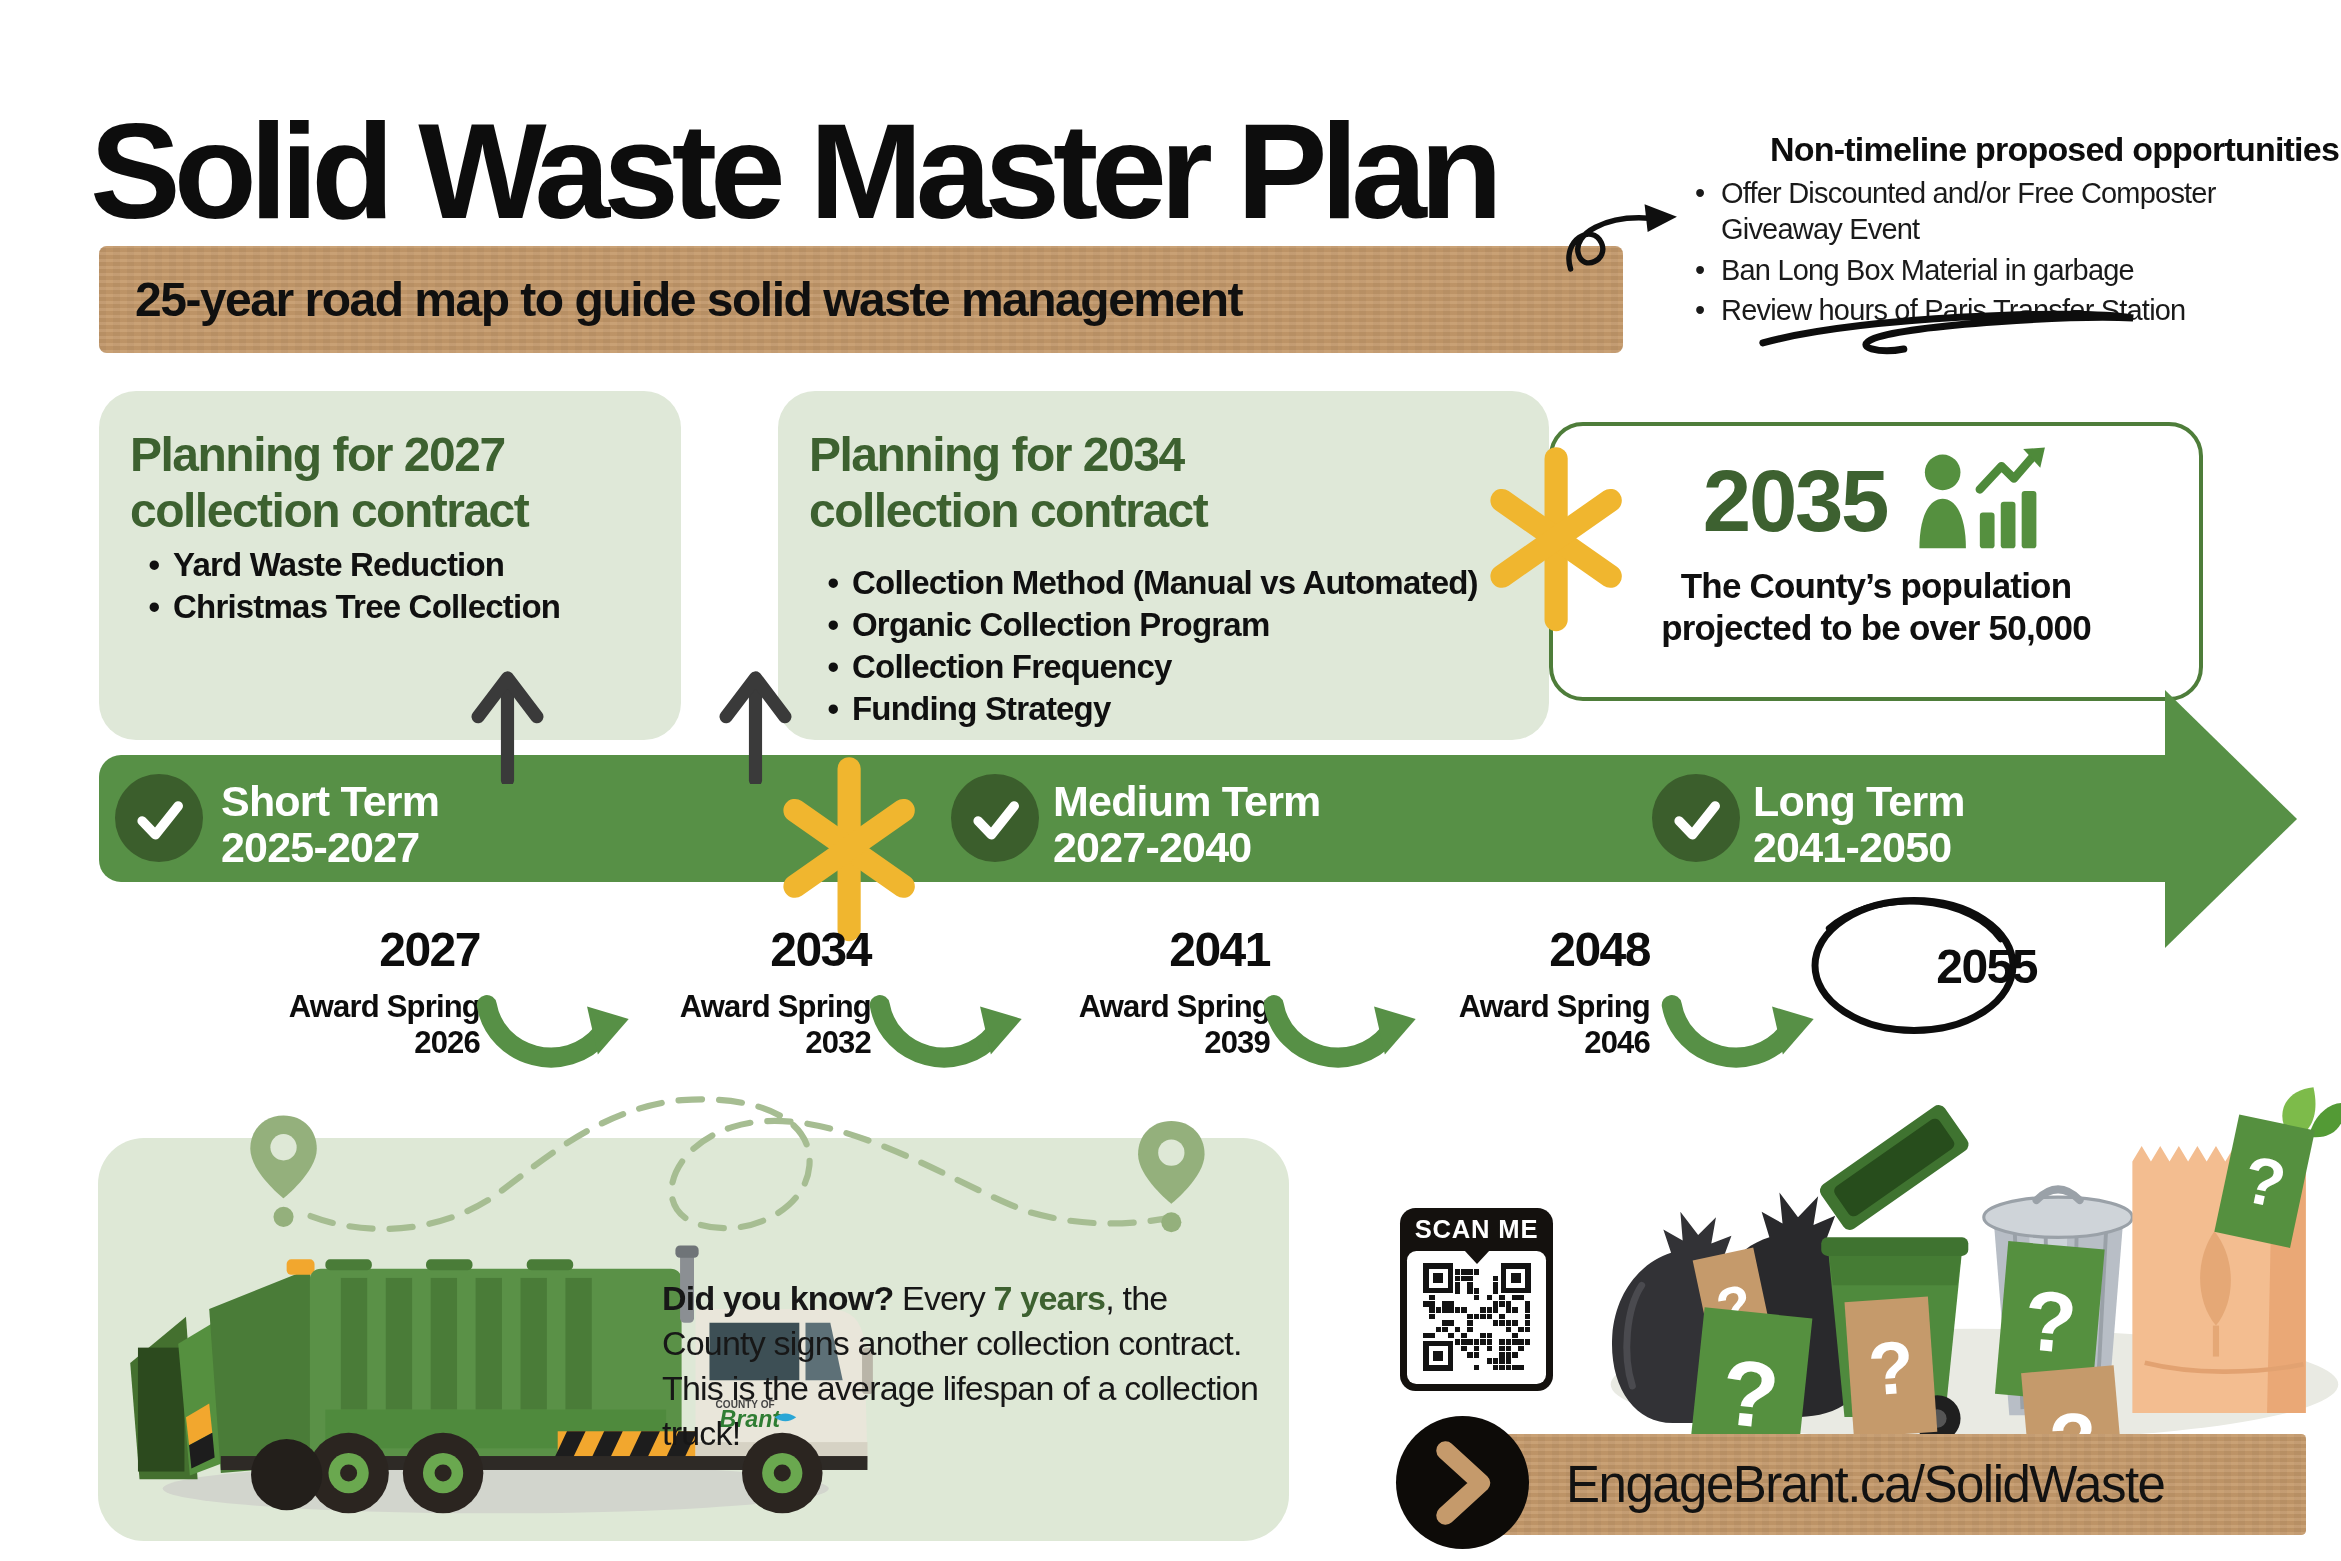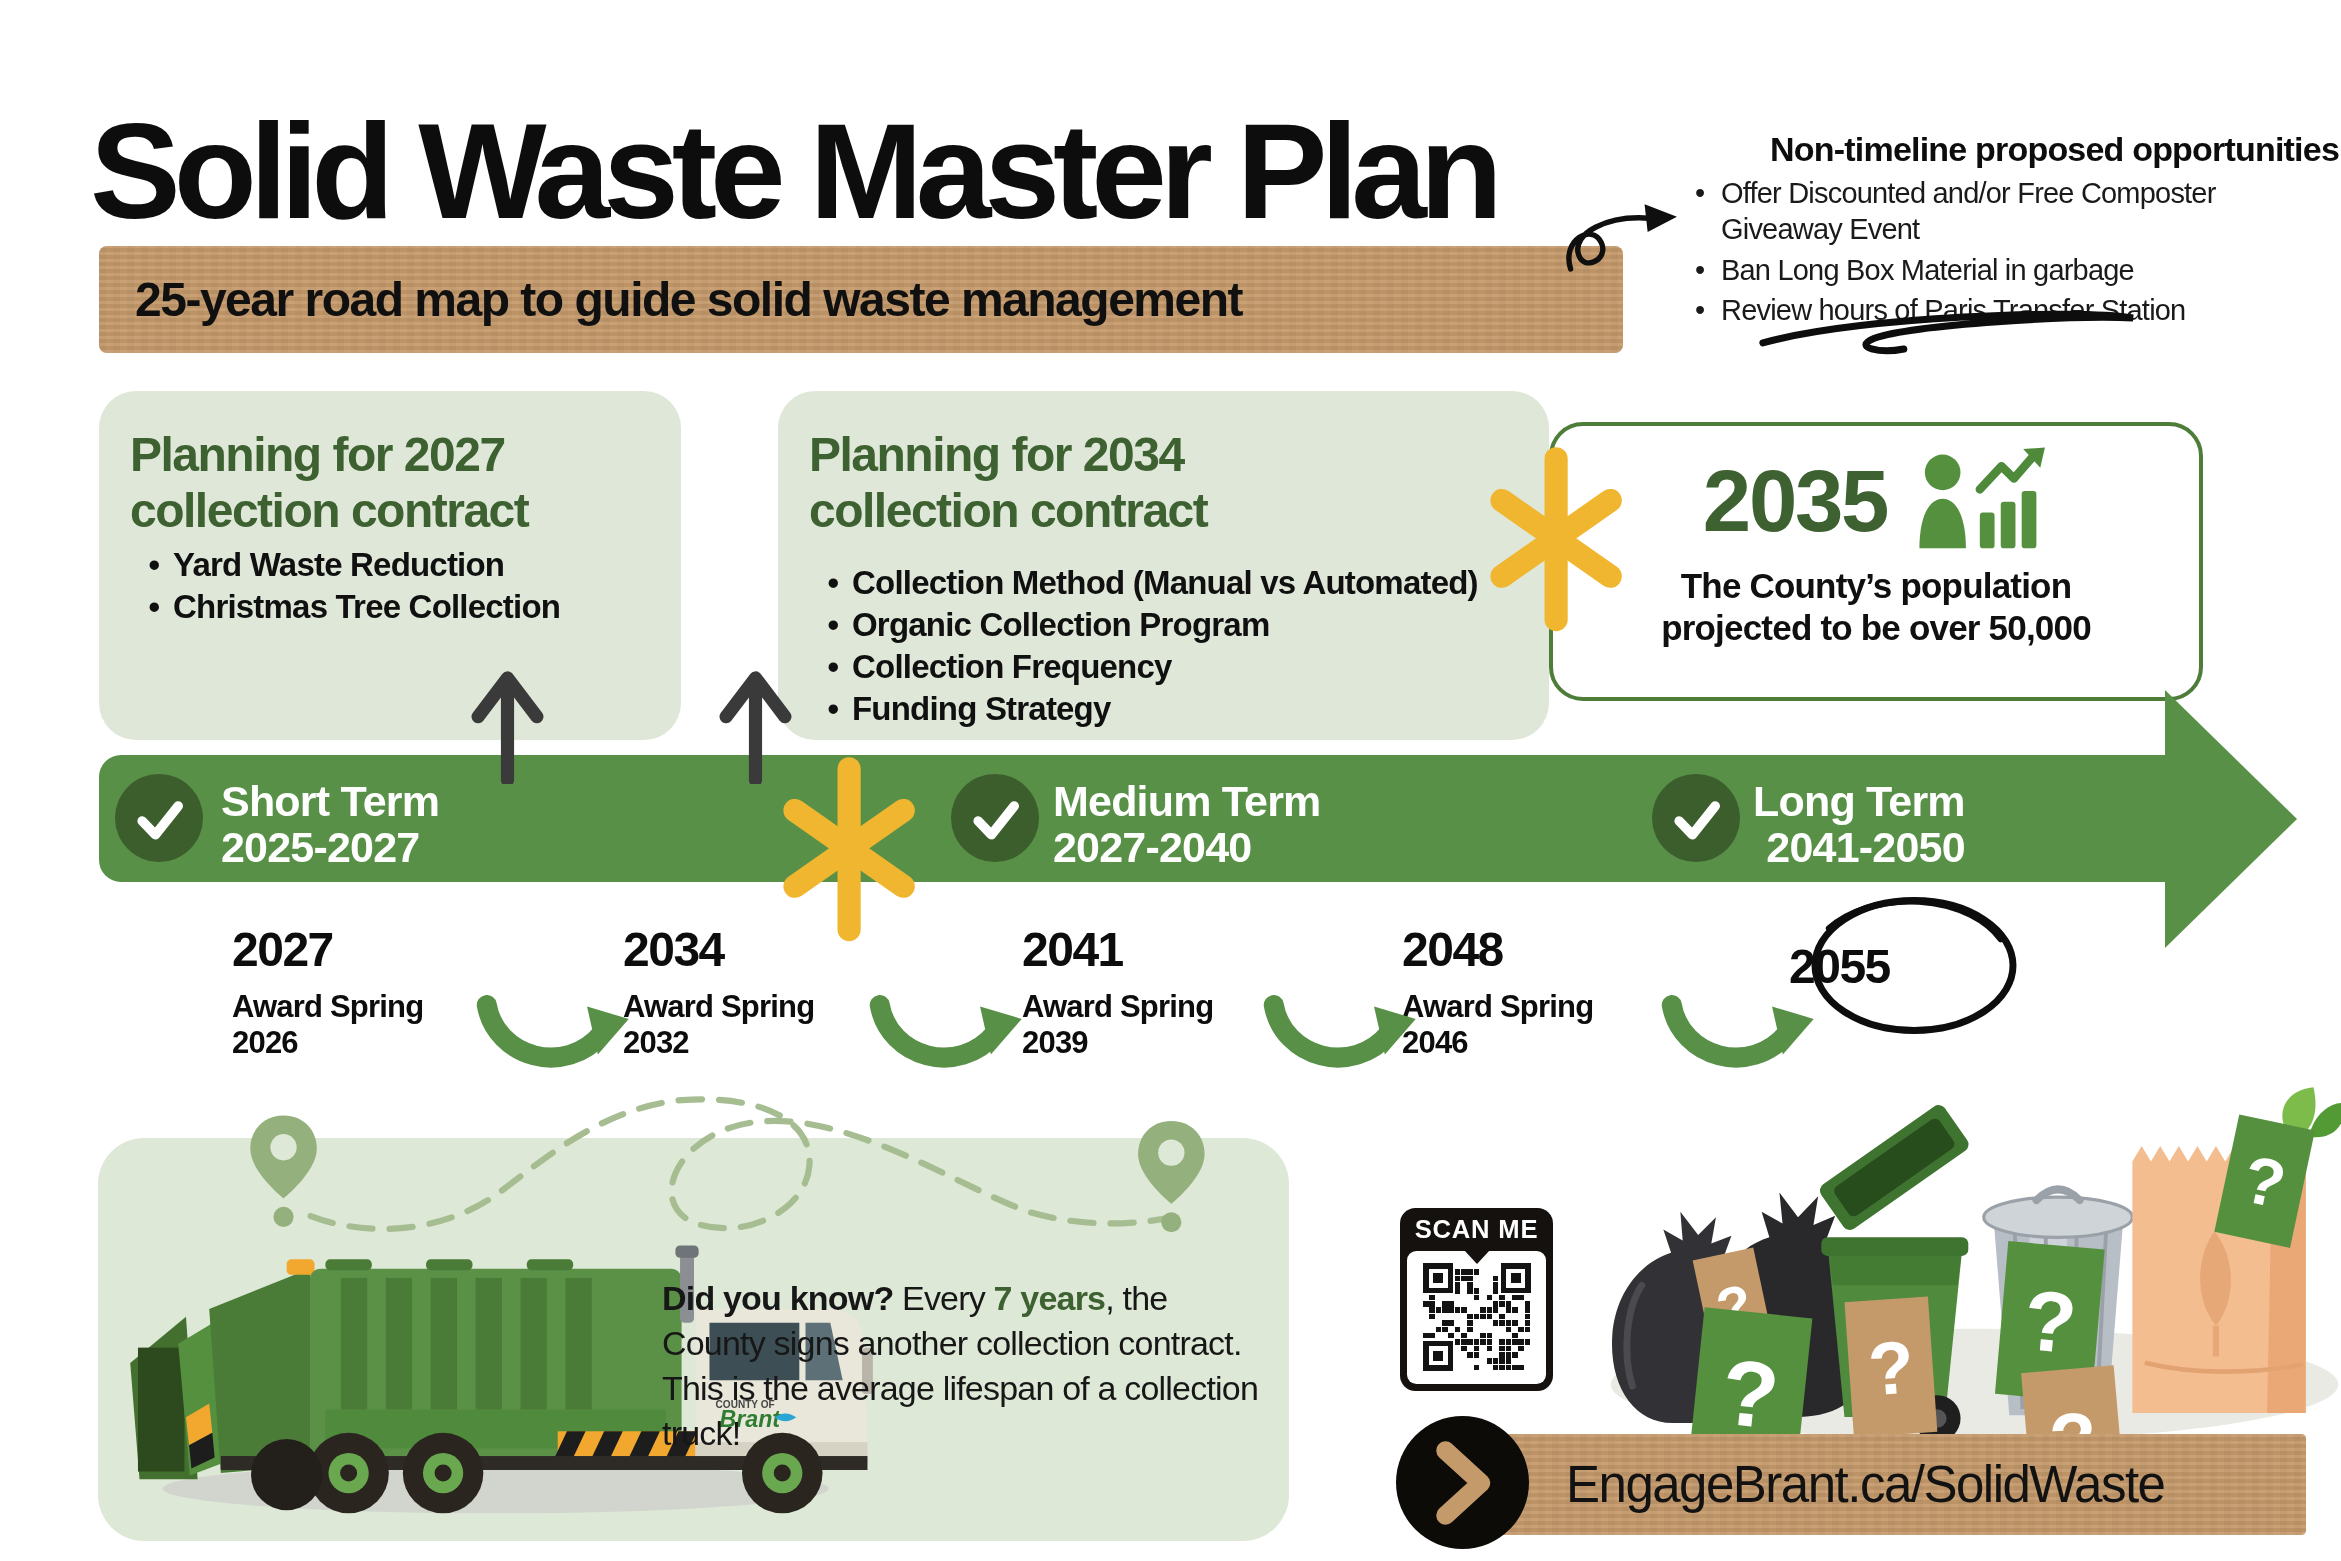--- a/index.html
+++ b/index.html
@@ -38,24 +38,24 @@
   .pop-row{display:flex;align-items:center;justify-content:center;gap:26px;margin-top:20px;}
   .pop-year{font-size:87px;font-weight:800;color:#3d6130;letter-spacing:-2.3px;}
   .pop-text{text-align:center;font-size:35px;font-weight:700;letter-spacing:-0.8px;line-height:42px;margin-top:9.3px;color:#101010;}
 
   
   .tlbar{left:99px;top:755px;width:2067px;height:127px;background:#579046;border-radius:22px 0 0 22px;}
   .tlhead{left:2165px;top:690px;width:0;height:0;border-top:129px solid transparent;border-bottom:129px solid transparent;border-left:132px solid #579046;}
   .phase-circle{width:88px;height:88px;border-radius:50%;background:#3b5e2c;display:flex;align-items:center;justify-content:center;}
   .pc1{left:115px;top:774px;} .pc2{left:951px;top:774px;} .pc3{left:1652px;top:774px;}
   .phase-label{color:#ffffff;font-weight:700;font-size:43px;letter-spacing:-0.8px;line-height:46px;white-space:nowrap;}
-  .pl1{left:221px;top:778px;} .pl2{left:1053px;top:778px;} .pl3{left:1753px;top:778px;text-align:right;}
-
-  
-  .ms{width:248px;text-align:left;top:922px;}
+  .pl1{left:221px;top:778px;} .pl2{left:1053px;top:778px;} .pl3{left:1753px;top:778px;}
+
+  
+  .ms{width:248px;text-align:right;top:922px;}
   .ms1{left:232px;} .ms2{left:623px;} .ms3{left:1022px;} .ms4{left:1402px;} .ms5{left:1789px;}
   .ms-year{font-size:48px;font-weight:800;letter-spacing:-1.5px;color:#0d0d0d;}
   .ms-award{font-size:31px;font-weight:700;letter-spacing:-0.8px;line-height:36px;margin-top:12.4px;color:#0d0d0d;}
 
   
   .dyk-box{left:98px;top:1138px;width:1191px;height:403px;background:#dee8d6;border-radius:46px;}
   .dyk-text{left:662px;top:1276px;width:604px;font-size:34px;letter-spacing:-0.8px;line-height:45px;color:#171717;}
   .dyk-text .b{font-weight:800;}
   .dyk-text .g{font-weight:800;color:#3d6130;}
 

